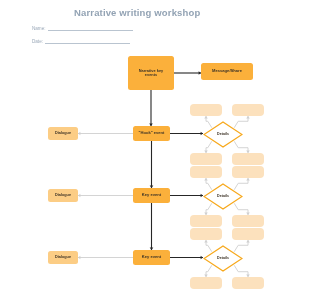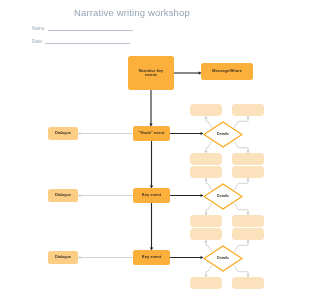--- a/index.html
+++ b/index.html
@@ -22,21 +22,21 @@
 
   
   #header {
     position: absolute;
     left: 26px;
     top: 7px;
     width: 200px;
   }
   #title {
     font-size: 9.5px;
-    font-weight: normal;
+    font-weight: bold;
     color: #93a3b4;
     letter-spacing: 0.15px;
     white-space: nowrap;
     padding-left: 48px;
   }
   .field-row {
     display: flex;
     align-items: flex-end;
     margin-top: 7px;
     margin-left: 6px;

